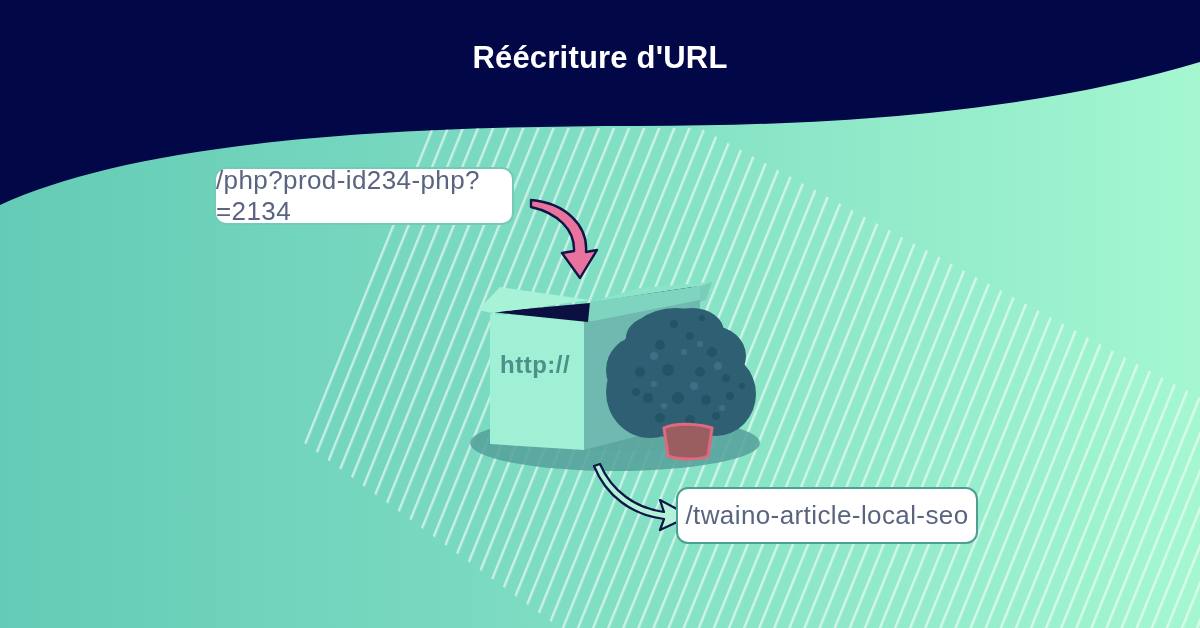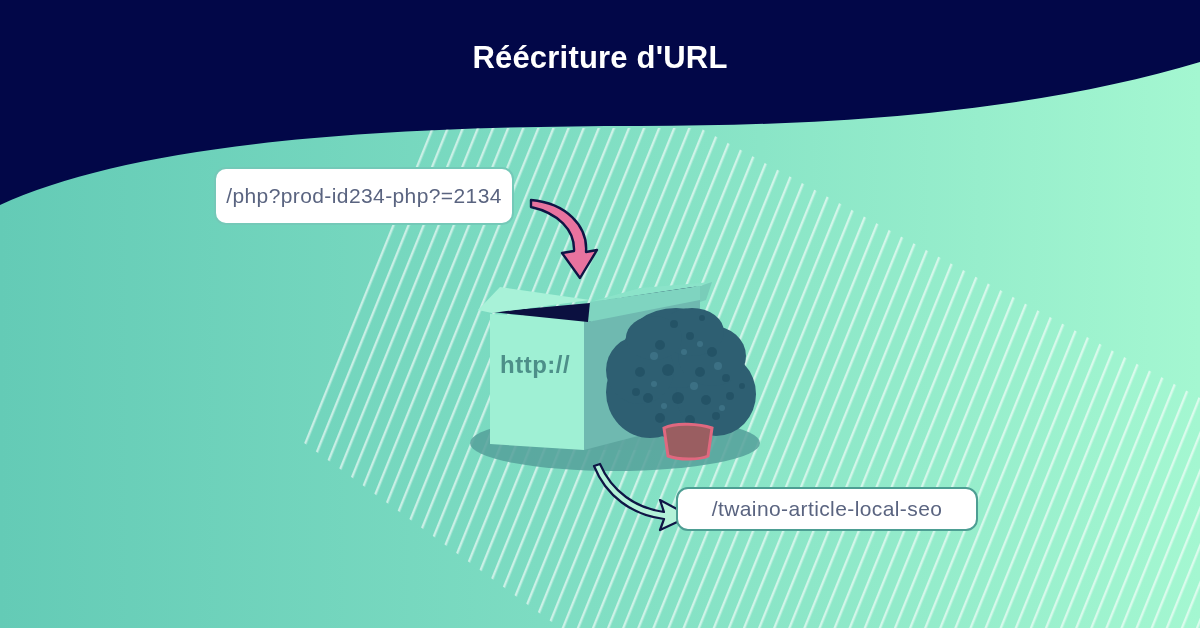--- a/index.html
+++ b/index.html
@@ -32,27 +32,27 @@
   
   .chip {
     position:absolute;
     background:#ffffff;
     border:2px solid #74c9b8;
     border-radius:12px;
     display:flex;
     align-items:center;
     justify-content:center;
     color:#5a6480;
-    font-size:21px;
+    font-size:26px;
     letter-spacing:.4px;
     font-family:"Liberation Sans", sans-serif;
     z-index:35;
   }
   .chip-in  { left:214px; top:167px; width:300px; height:58px; }
-  .chip-out { left:676px; top:487px; width:302px; height:44px; }
+  .chip-out { left:676px; top:487px; width:302px; height:57px; }
 
   
   .box-label {
     position:absolute;
     left:500px; top:351px;
     color:#4d8f89;
     font-size:24px;
     font-weight:bold;
     letter-spacing:.5px;
     font-family:"Liberation Sans", sans-serif;

